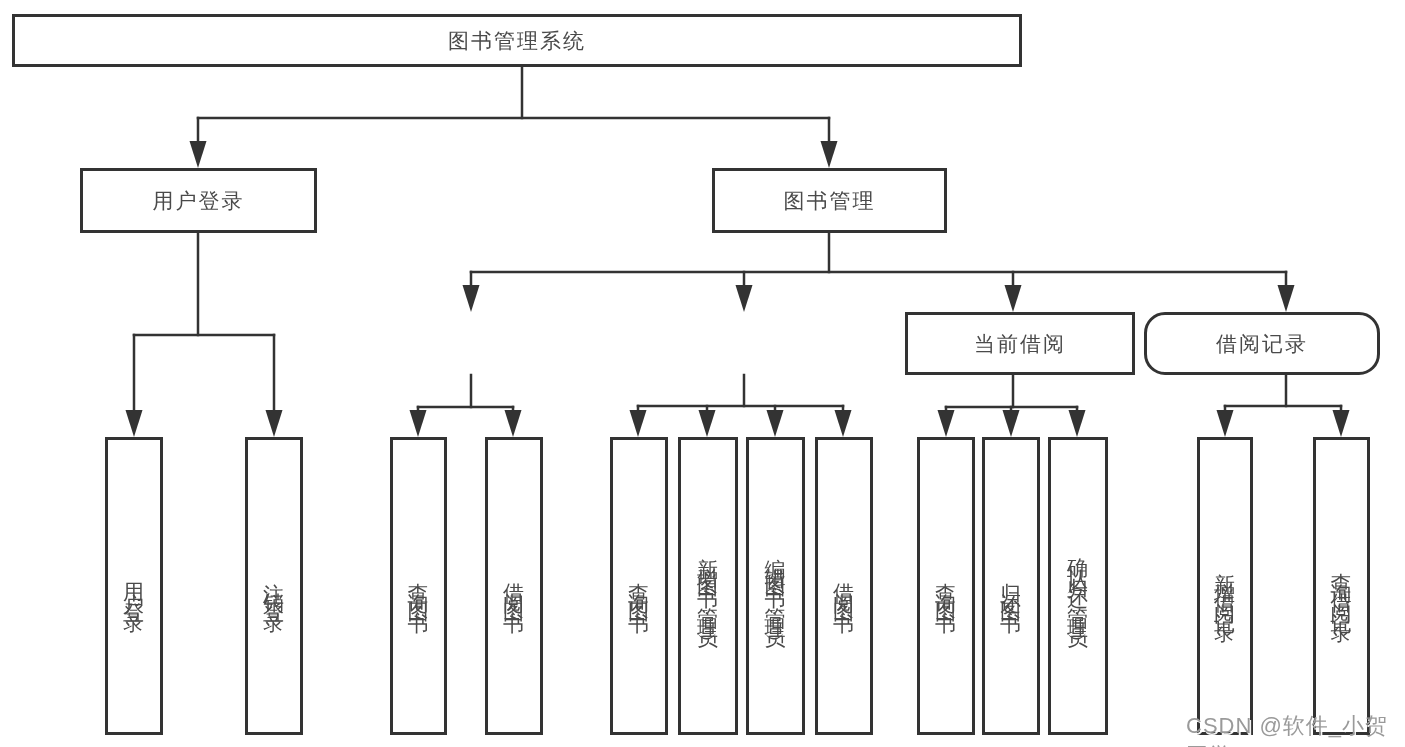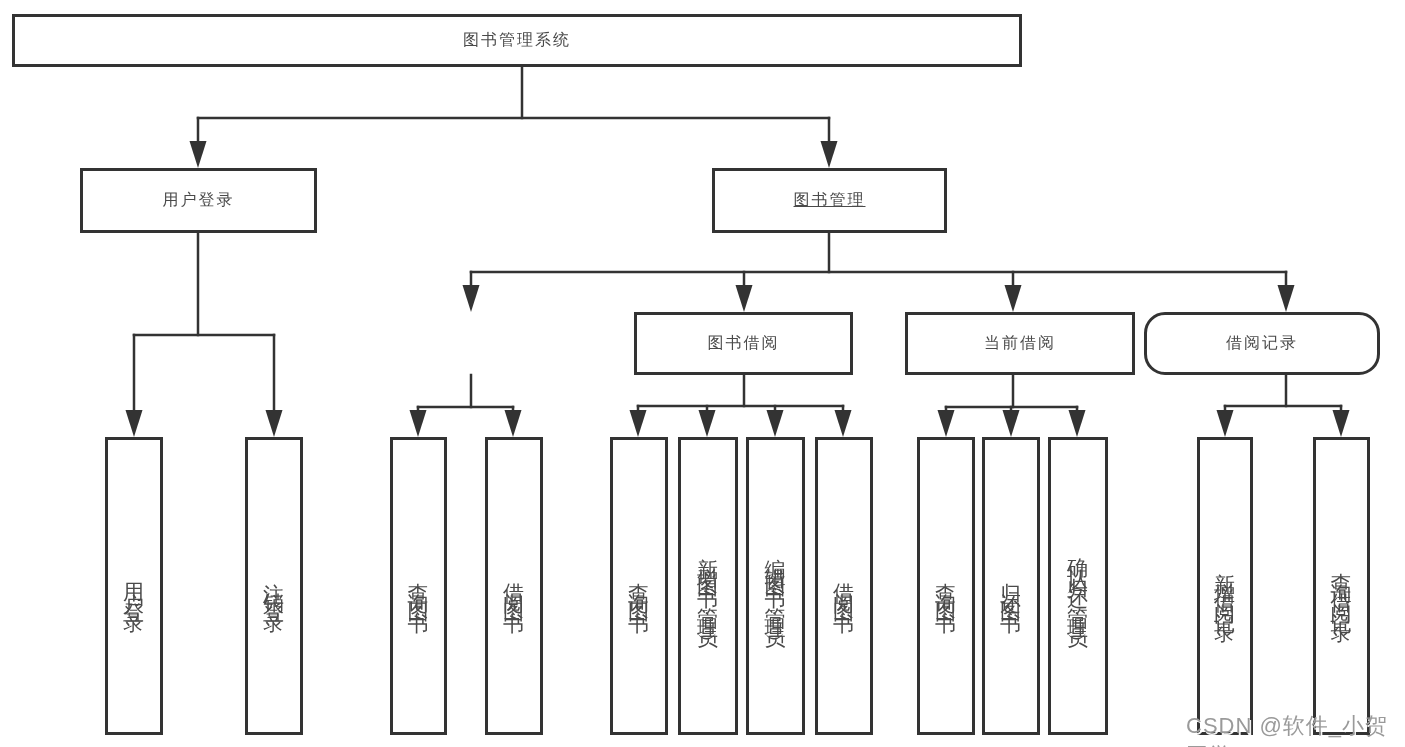--- a/index.html
+++ b/index.html
@@ -24,21 +24,21 @@
   }
   .box {
     position: absolute;
     box-sizing: border-box;
     background: #ffffff;
     border: 3px solid #333333;
     display: flex;
     align-items: center;
     justify-content: center;
     color: #4a4a4a;
-    font-size: 16px;
+    font-size: 21px;
     letter-spacing: 2px;
     z-index: 2;
     white-space: nowrap;
   }
   .root-box {
     border-width: 3px;
   }
   .vbox {
     writing-mode: vertical-rl;
     text-orientation: mixed;
@@ -114,23 +114,22 @@
       <polygon points="1077,437 1068.5,410 1085.5,410" fill="#333333"></polygon>
       <line x1="1225" y1="406" x2="1225" y2="419" stroke="#333333" stroke-width="2.5" stroke-linecap="square"></line>
       <polygon points="1225,437 1216.5,410 1233.5,410" fill="#333333"></polygon>
       <line x1="1341" y1="406" x2="1341" y2="419" stroke="#333333" stroke-width="2.5" stroke-linecap="square"></line>
       <polygon points="1341,437 1332.5,410 1349.5,410" fill="#333333"></polygon>
     </svg>
 
   <div class="box root-box" style="left:12px; top:14px; width:1010px; height:53px;">图书管理系统</div>
 
   <div class="box" style="left:80px; top:168px; width:237px; height:65px;">用户登录</div>
-  <div class="box" style="left:712px; top:168px; width:235px; height:65px;text-decoration:underline;">图书管理</div>
+  <div class="box" style="left:712px; top:168px; width:235px; height:65px;">图书管理</div>
 
-  <div class="box" style="left:634px; top:312px; width:219px; height:63px;">图书借阅</div>
   <div class="box" style="left:905px; top:312px; width:230px; height:63px;">当前借阅</div>
   <div class="box" style="left:1144px; top:312px; width:236px; height:63px;border-radius:21px;">借阅记录</div>
 
   <div class="box vbox" style="left:105px; top:437px; width:58px; height:298px;">用户登录</div>
   <div class="box vbox" style="left:245px; top:437px; width:58px; height:298px;">注销登录</div>
 
   <div class="box vbox" style="left:390px; top:437px; width:57px; height:298px;">查询图书</div>
   <div class="box vbox" style="left:485px; top:437px; width:58px; height:298px;">借阅图书</div>
 
   <div class="box vbox" style="left:610px; top:437px; width:58px; height:298px;">查询图书</div>

